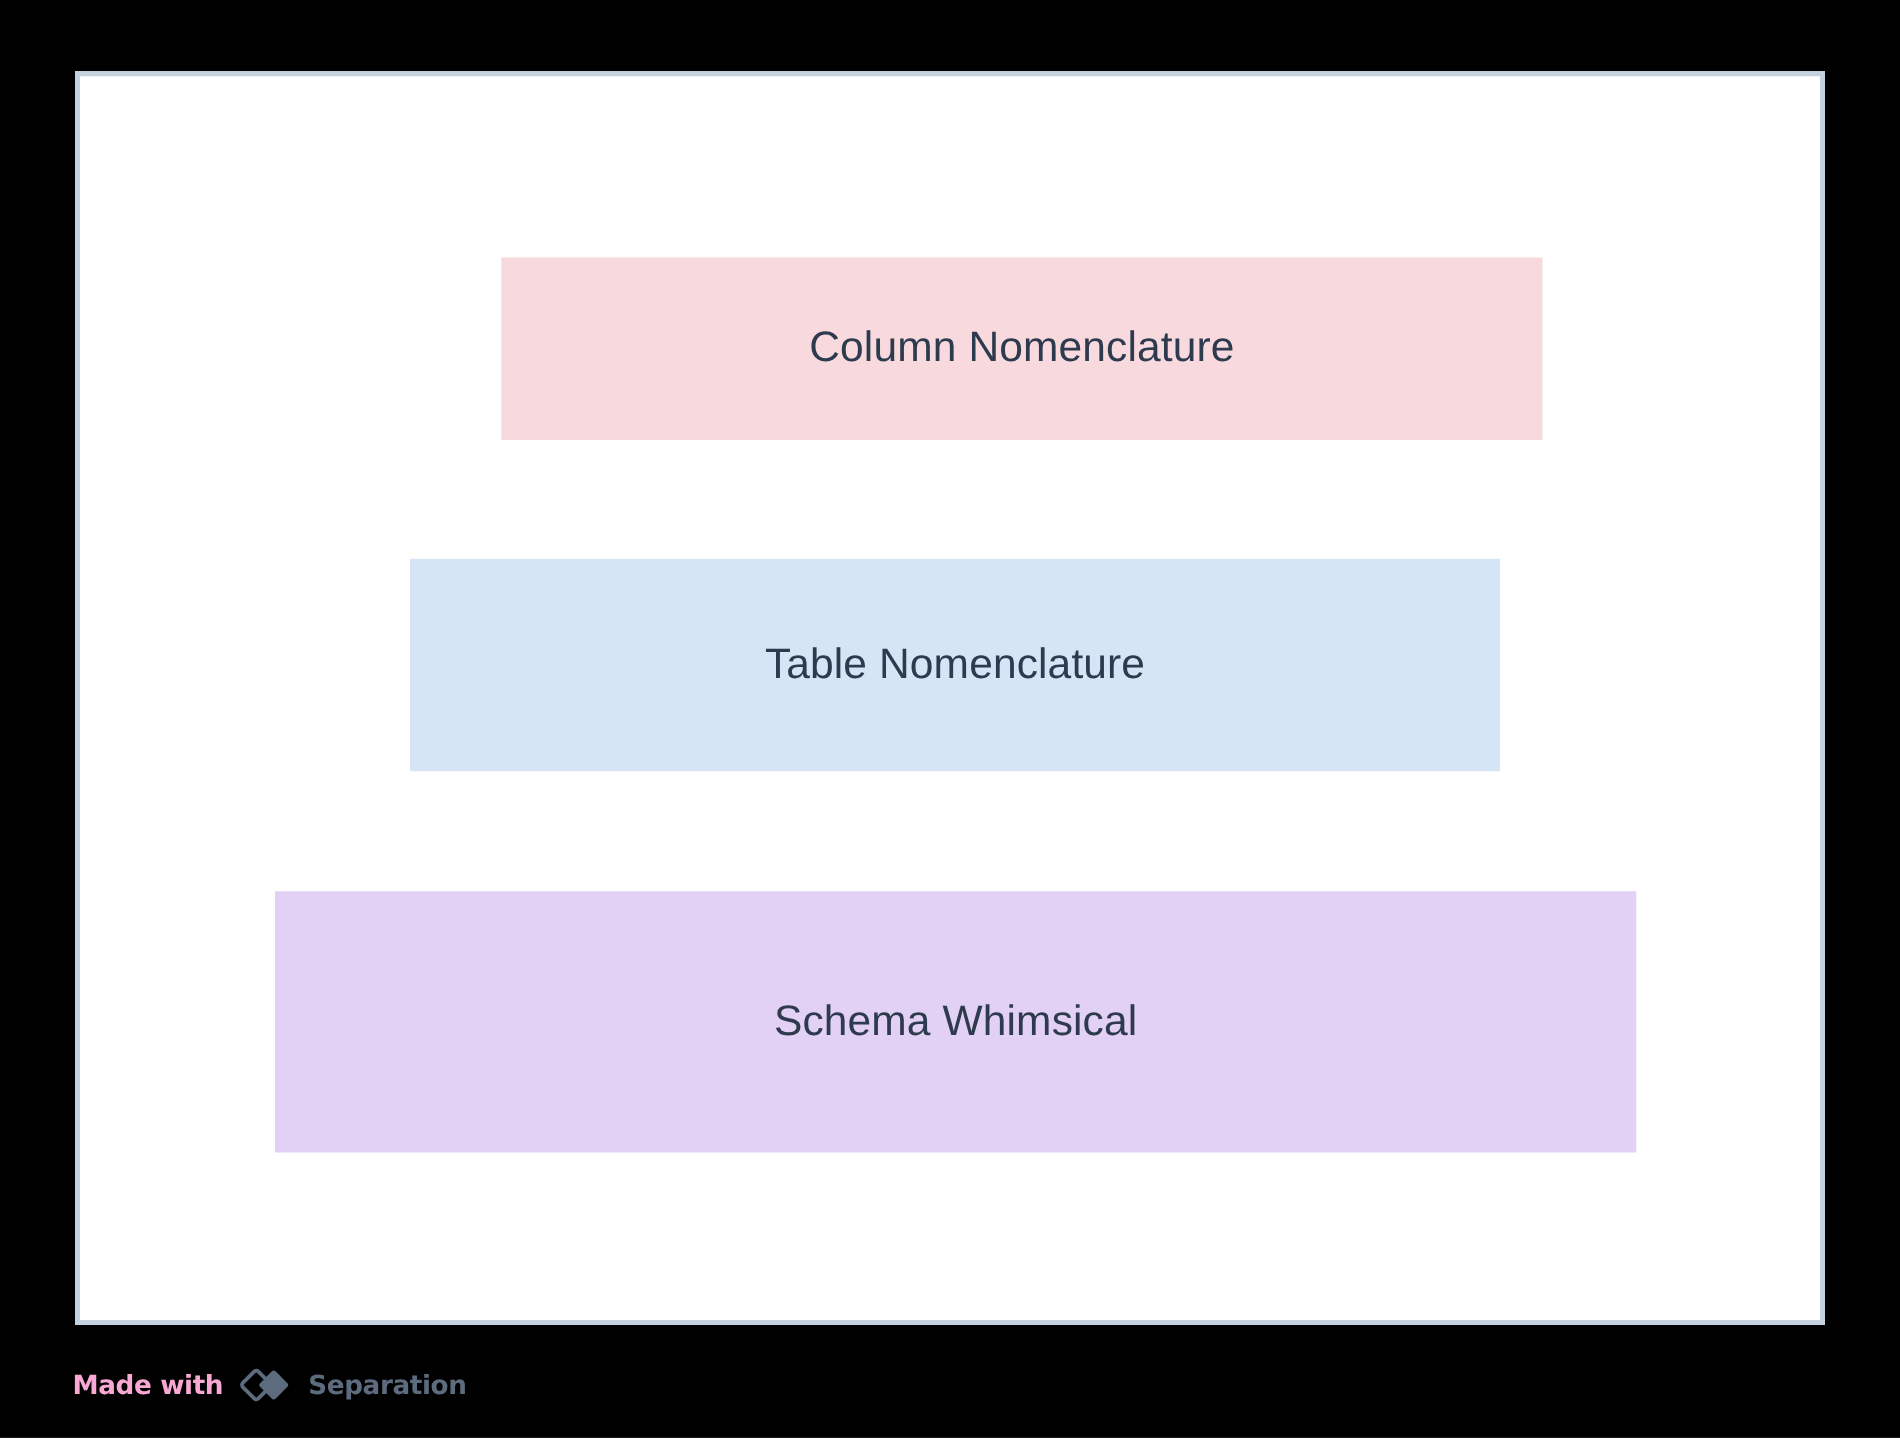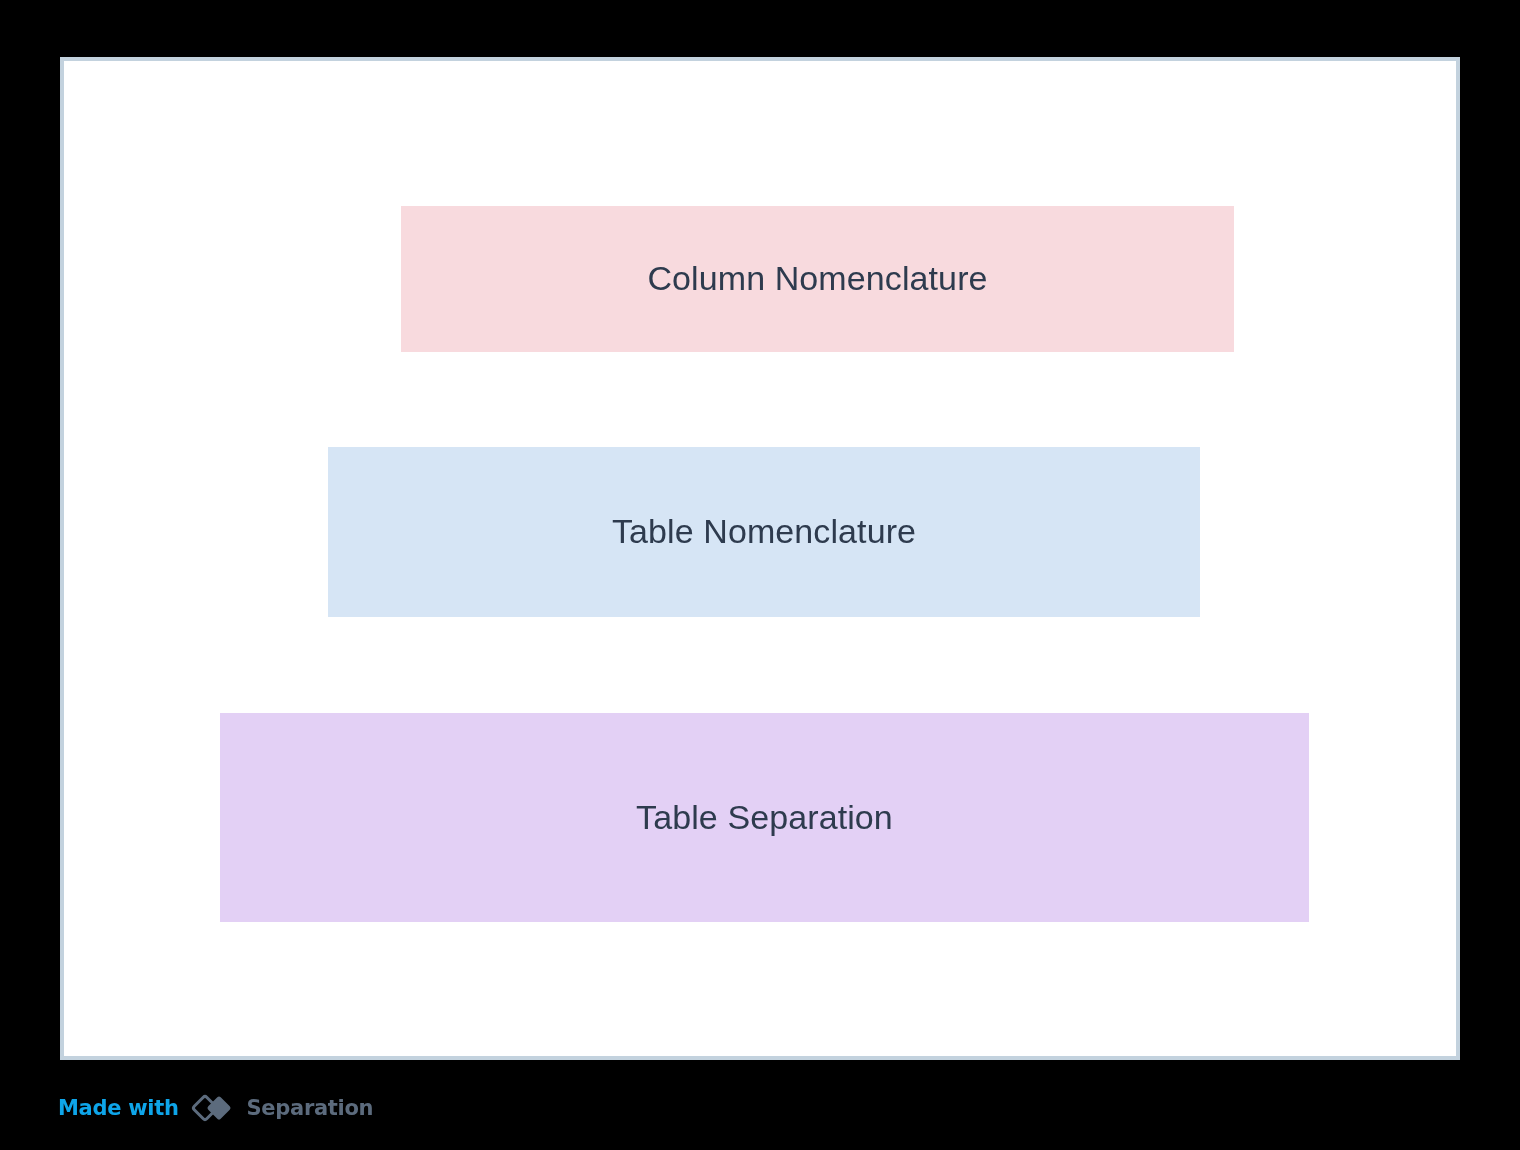--- a/index.html
+++ b/index.html
@@ -103,28 +103,28 @@
 
       <div class="funnel-band" id="band-0" style="background: rgb(248, 218, 222);">
         <span class="band-label" style="color: rgb(46, 59, 78);">Column Nomenclature</span>
       </div>
 
       <div class="funnel-band" id="band-1" style="background: rgb(214, 229, 245);">
         <span class="band-label" style="color: rgb(46, 59, 78);">Table Nomenclature</span>
       </div>
 
       <div class="funnel-band" id="band-2" style="background: rgb(227, 208, 245);">
-        <span class="band-label" style="color: rgb(46, 59, 78);">Table Separation</span>
+        <span class="band-label" style="color: rgb(46, 59, 78);">Schema Whimsical</span>
       </div>
 
     </div>
   </div>
 
   <div id="watermark">
-    <span class="wm-text" style="color: #0ea5e9;">Made with</span>
+    <span class="wm-text" style="color: #f9a8d4;">Made with</span>
 
     <svg id="wm-logo" viewBox="0 0 46 34" aria-hidden="true">
 
       <rect x="6.2" y="8.2" width="17.6" height="17.6" rx="2.4" transform="rotate(-45 15 17)" fill="none" stroke="#5c6b7d" stroke-width="3"></rect>
 
       <rect x="20.2" y="8.2" width="17.6" height="17.6" rx="2.4" transform="rotate(-45 29 17)" fill="#5c6b7d"></rect>
     </svg>
 
     <span class="wm-text" style="color: rgb(92, 107, 125);">Separation</span>
   </div>

